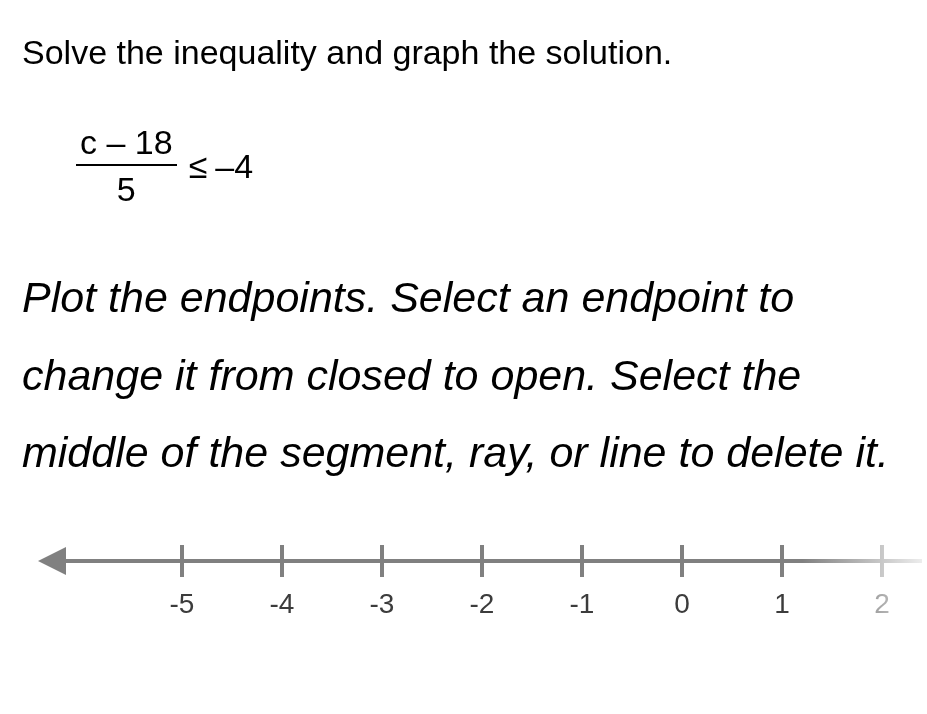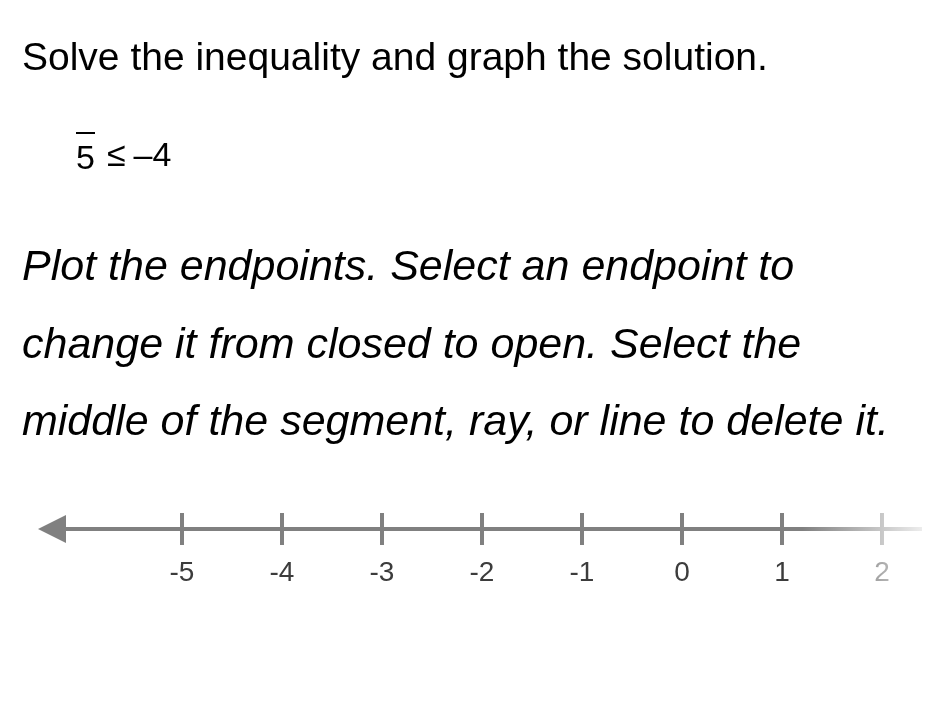--- a/index.html
+++ b/index.html
@@ -5,21 +5,21 @@
     body {
       font-family: Verdana, Geneva, sans-serif;
       margin: 0;
       padding: 22px;
       color: #000;
       background: #fff;
       width: 927px;
       box-sizing: border-box;
     }
     .question-text {
-      font-size: 39px;
+      font-size: 34px;
       line-height: 1.8;
       margin-bottom: 40px;
     }
     .math-block {
       margin-left: 54px;
       margin-bottom: 50px;
       display: flex;
       align-items: center;
       font-size: 34px;
     }
@@ -81,20 +81,21 @@
       fill: url(#fadewhite);
     }
   </style>
 </head>
 <body>
 
 <div class="question-text">Solve the inequality and graph the solution.</div>
 
 <div class="math-block">
   <span class="fraction">
+    <span class="numerator">c – 18</span>
     <span class="bar"></span>
     <span class="denominator">5</span>
   </span>
   <span class="relation">
     <span>≤</span>
     <span>–4</span>
   </span>
 </div>
 
 <div class="instruction-text">Plot the endpoints. Select an endpoint to change it from closed to open. Select the middle of the segment, ray, or line to delete it.</div>

